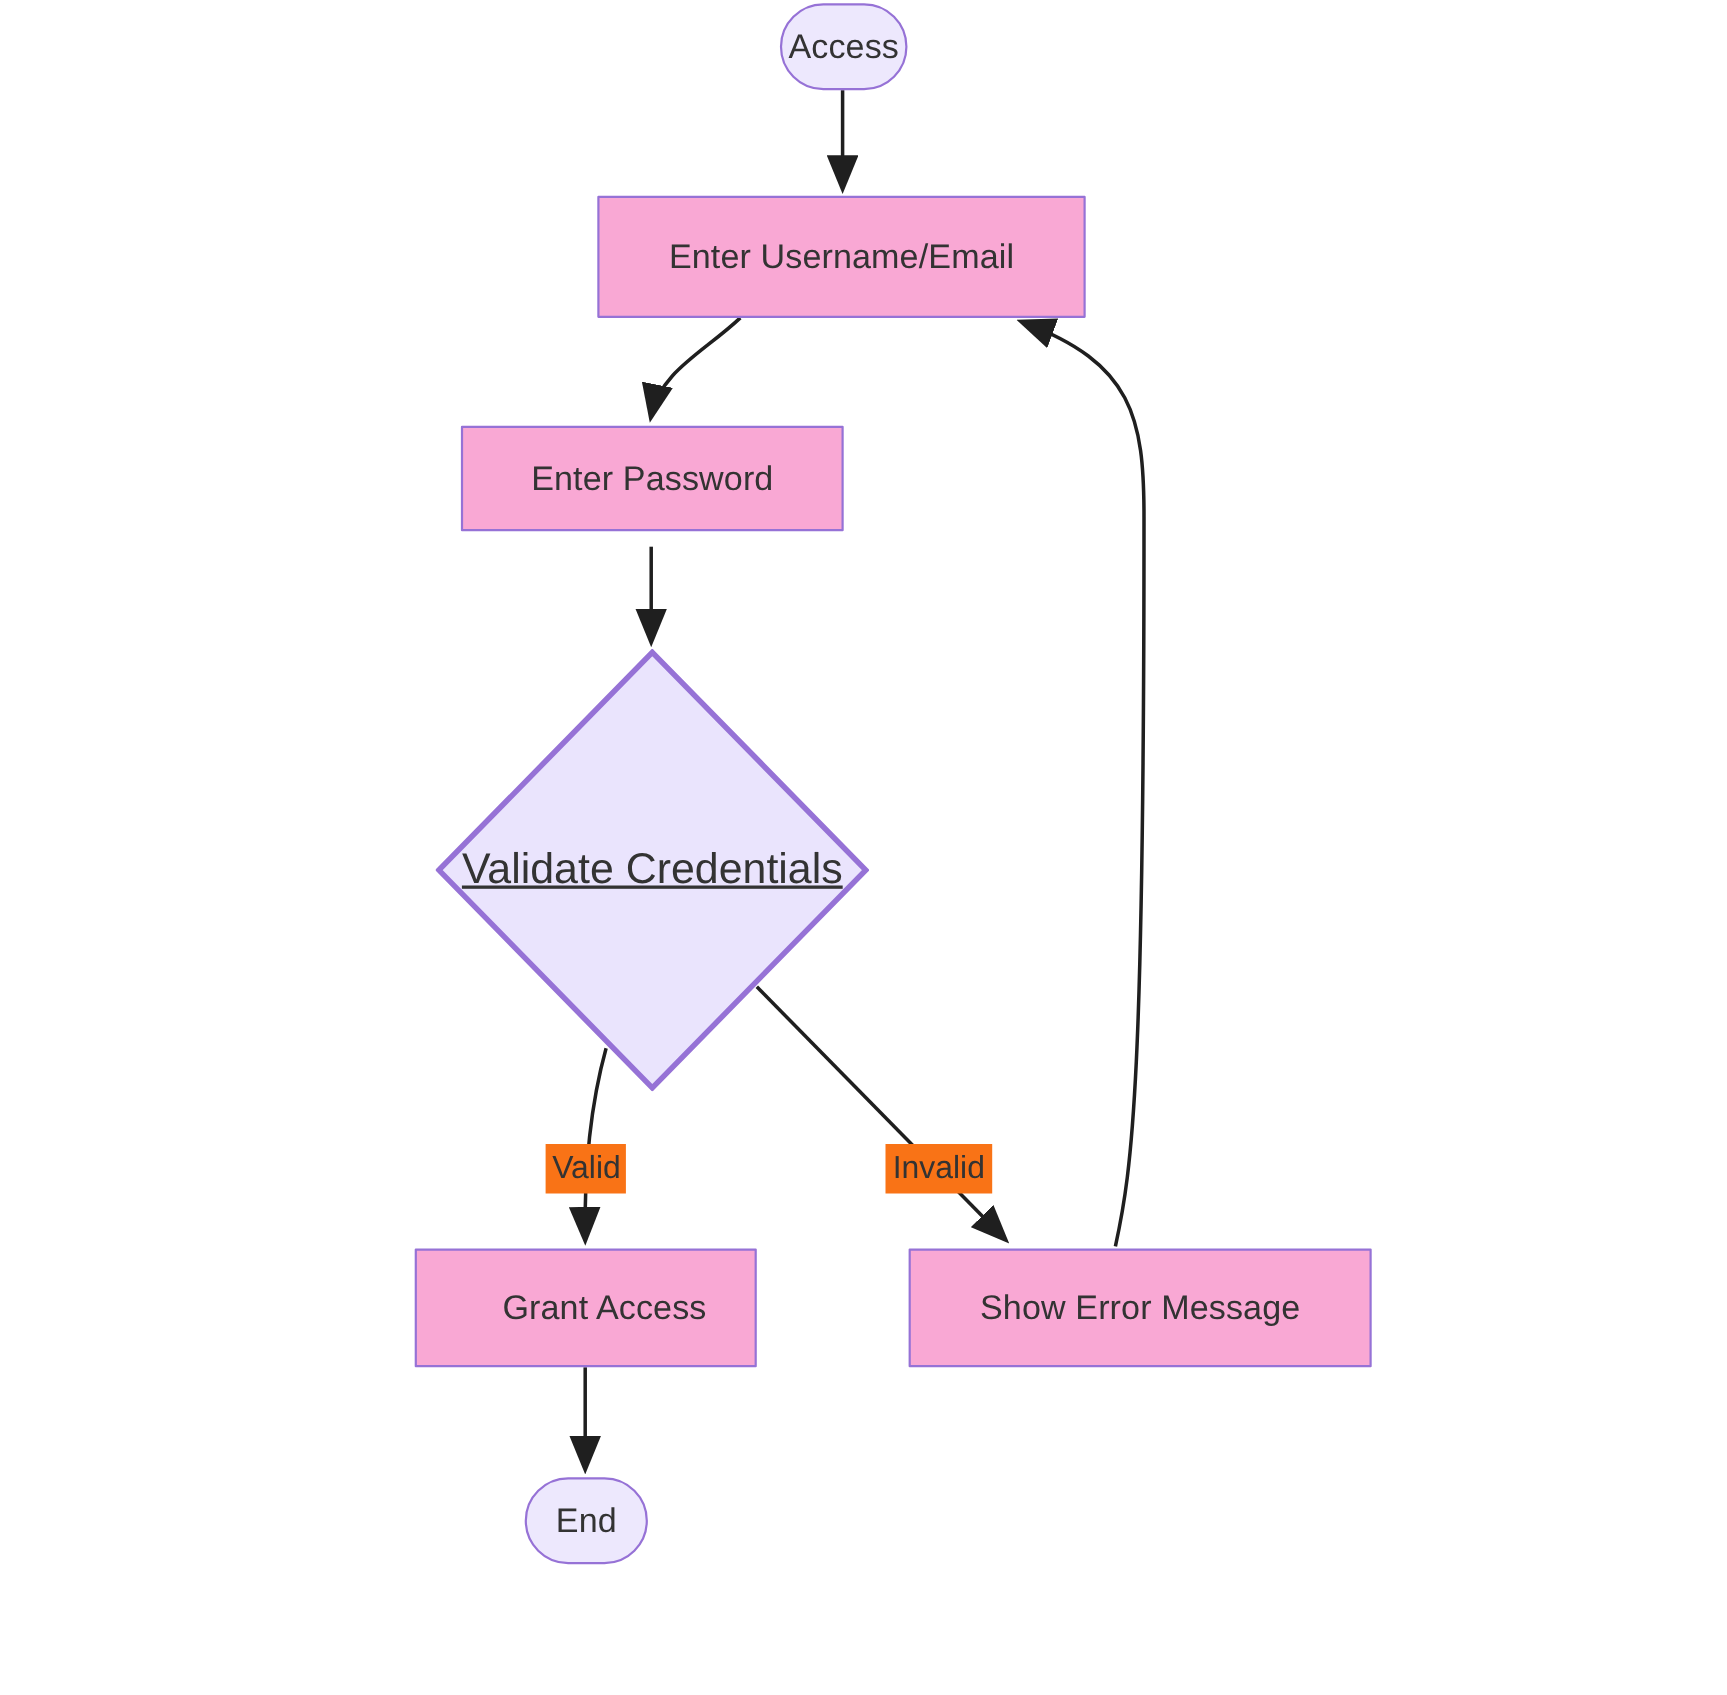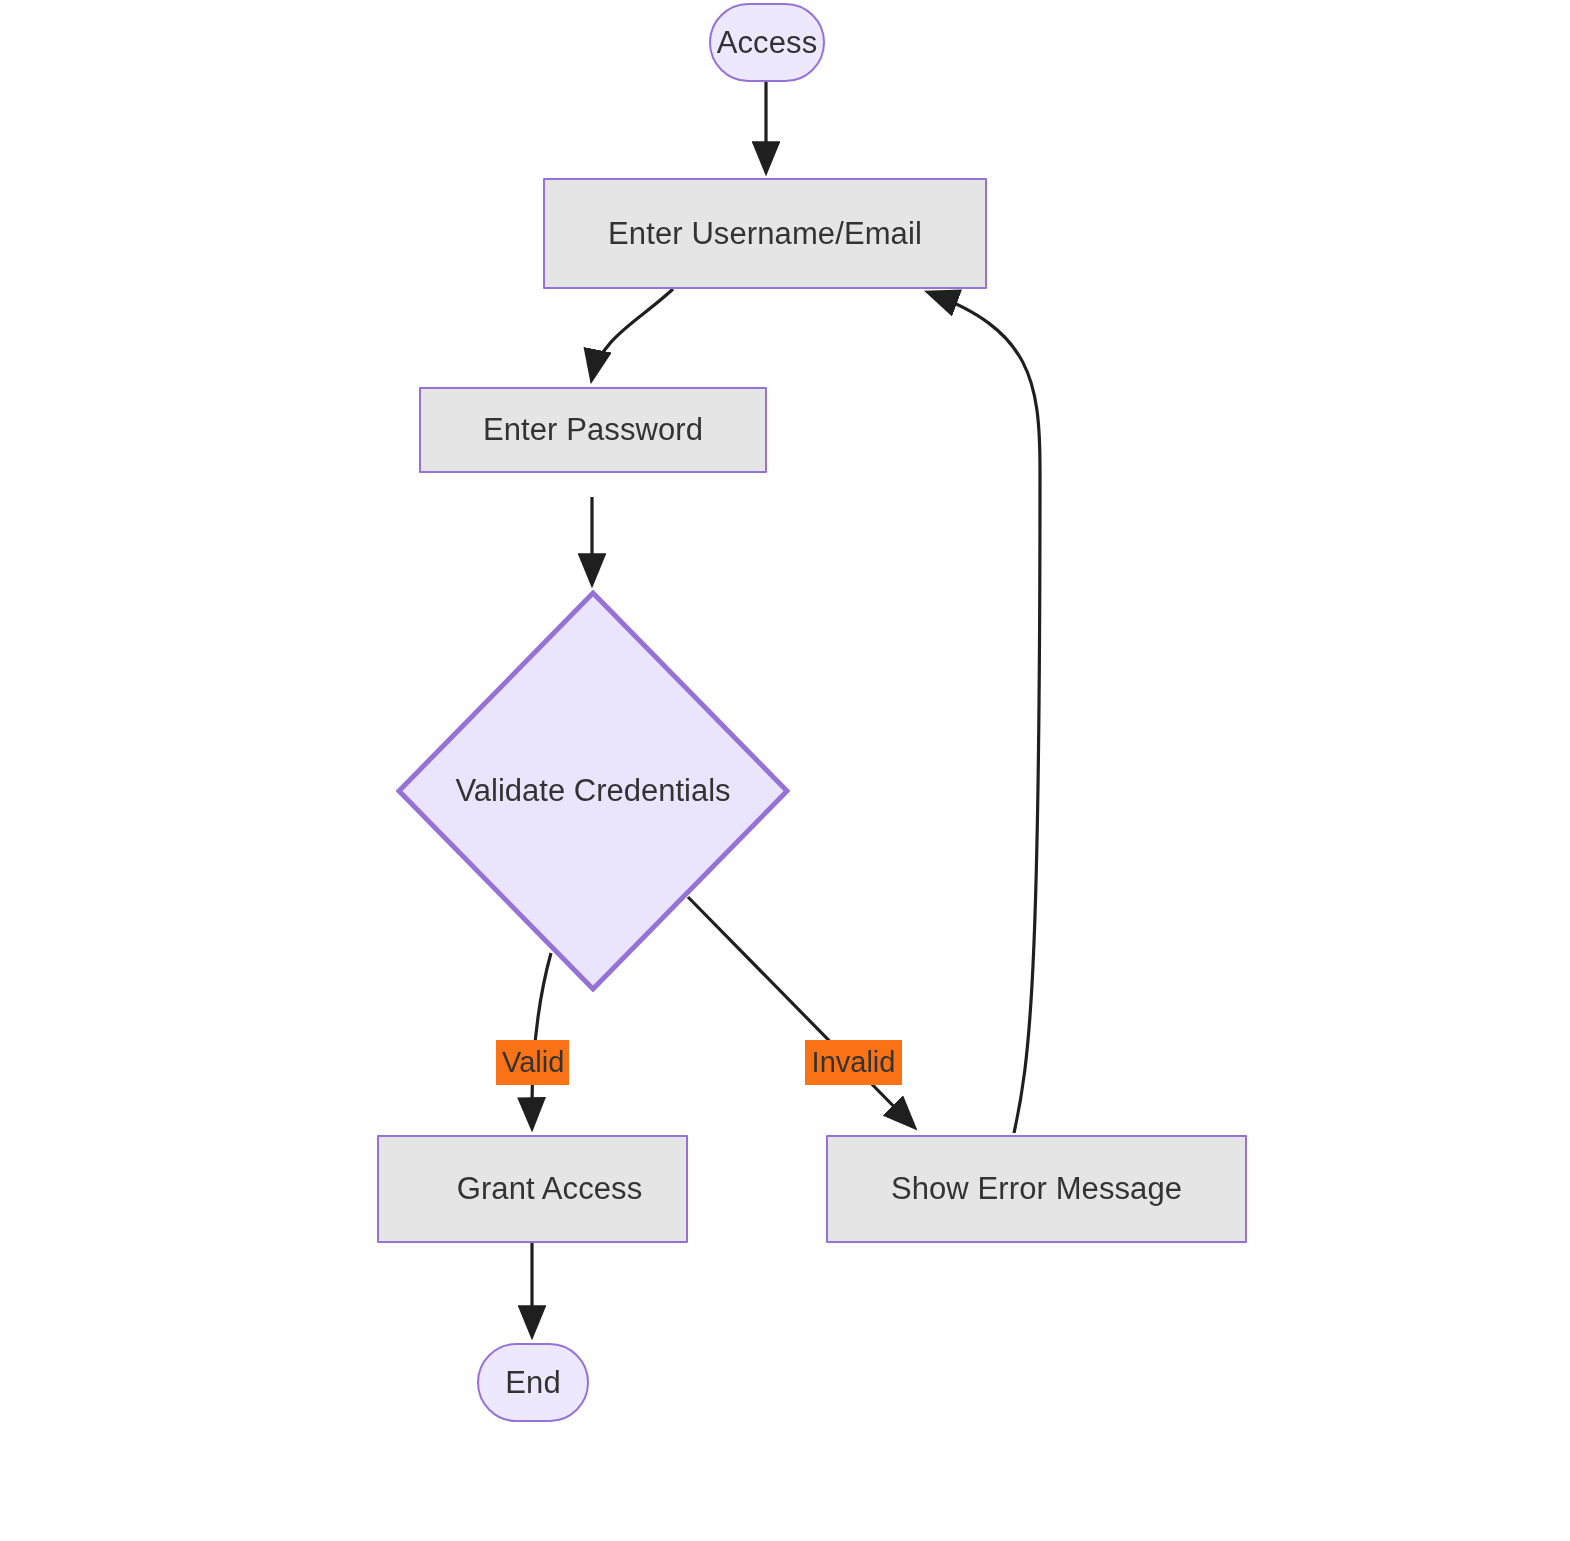--- a/index.html
+++ b/index.html
@@ -36,21 +36,21 @@
     align-items: center;
     justify-content: center;
     text-align: center;
     color: #333333;
     font-family: "Liberation Sans", sans-serif;
     font-size: 31px;
     line-height: 1.2;
     letter-spacing: 0.1px;
   }
   .node-process {
-    background: #e5e5e5;
+    background: #f9a8d4;
     border: 2.5px solid #9672D6;
     border-radius: 1px;
   }
   .node-terminal {
     background: #EDE8FD;
     border: 2.5px solid #9672D6;
     border-radius: 60px;
   }
   .node-decision-wrap {
     position: absolute;
@@ -62,24 +62,25 @@
     position: absolute;
     left: 0;
     top: 0;
     width: 100%;
     height: 100%;
   }
   .node-decision-label {
     position: relative;
     z-index: 2;
     color: #333333;
-    font-size: 31px;
+    font-size: 39px;
     font-family: "Liberation Sans", sans-serif;
     text-align: center;
     white-space: nowrap;
+    text-decoration: underline;
   }
   .edge-label {
     position: absolute;
     background: #f97316;
     color: #333333;
     font-family: "Liberation Sans", sans-serif;
     font-size: 29px;
     line-height: 44px;
     padding: 0 6px;
     box-sizing: border-box;
@@ -116,21 +117,21 @@
   </svg>
 
   <div class="node node-terminal" style="left:709px; top:3px; width:116px; height:79px;">
     <span>Access</span>
   </div>
 
   <div class="node node-process" style="left:543px; top:178px; width:444px; height:111px;">
     <span>Enter Username/Email</span>
   </div>
 
-  <div class="node node-process" style="left:419px; top:387px; width:348px; height:86px;">
+  <div class="node node-process" style="left:419px; top:387px; width:348px; height:96px;">
     <span>Enter Password</span>
   </div>
 
   <div class="node-decision-wrap" style="left:396px; top:590px; width:394px; height:402px;">
     <svg class="node-decision-shape" viewBox="0 0 394 402" preserveAspectRatio="none">
       <polygon points="197,3 391,201 197,399 3,201" fill="#EAE4FD" stroke="#9672D6" stroke-width="5"></polygon>
     </svg>
     <span class="node-decision-label">Validate Credentials</span>
   </div>
 

